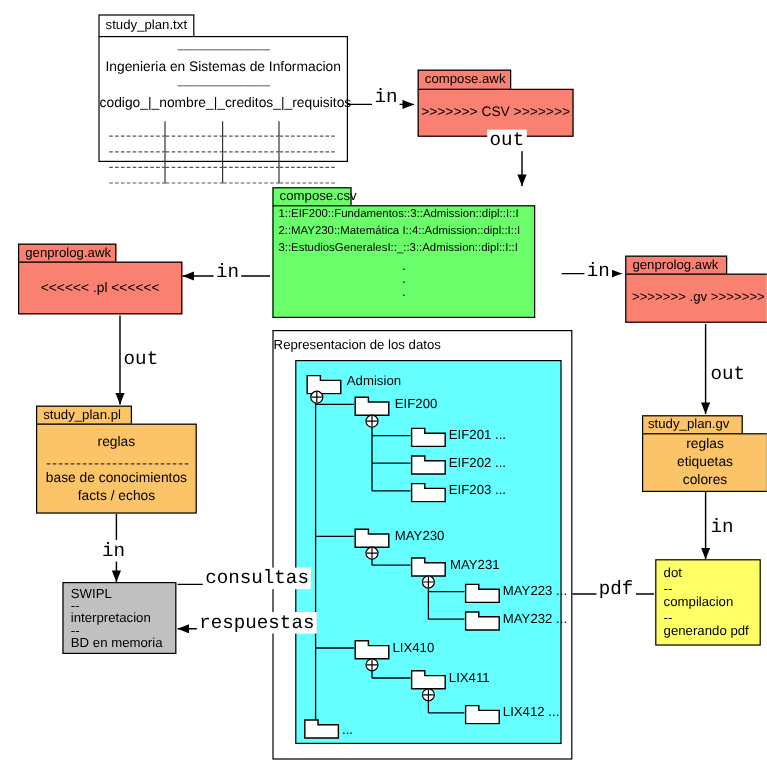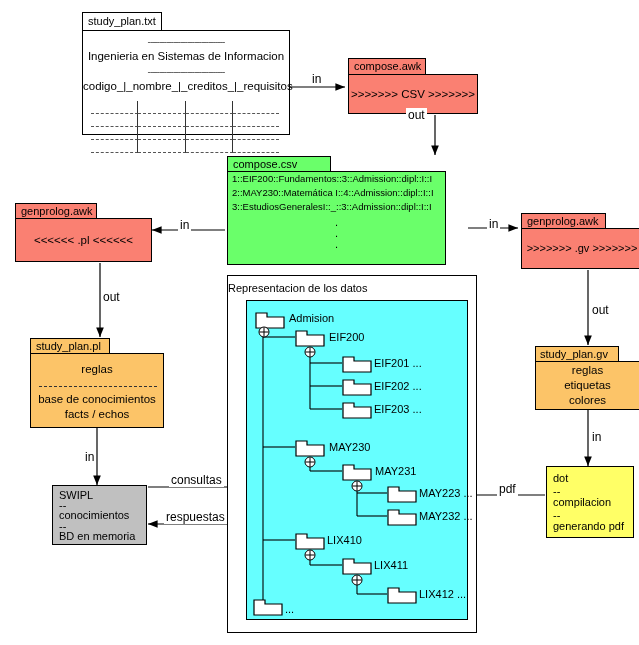--- a/index.html
+++ b/index.html
@@ -12,21 +12,21 @@
   .pink{background:#fa8072;}
   .green{background:#6aff6a;}
   .orange{background:#fcc濃;}
   .orange{background:#fcc468;}
   .yellow{background:#ffff66;}
   .grey{background:#c0c0c0;}
   .white{background:#ffffff;}
 
   svg.lines{position:absolute;left:0;top:0;width:639px;height:645px;overflow:visible;}
 
-  .edge-label{position:absolute;font-size:12px;background:#fff;padding:0 2px;white-space:nowrap;}
+  .edge-label{position:absolute;font-size:16px;background:#fff;padding:0 2px;white-space:nowrap;font-family:Liberation Mono, monospace;}
   .title-line{text-align:center;font-size:11.5px;line-height:15px;}
   .hdr-line{text-align:center;font-size:11.5px;line-height:15px;}
   .gridwrap{position:absolute;left:8px;top:70px;width:188px;height:52px;}
   .gridrow{display:flex;height:13px;align-items:flex-end;}
   .gcell{flex:1;border-bottom:1px dashed #555;border-right:1px solid #333;height:12px;}
   .gcell:last-child{border-right:none;}
 
   
   .csvline{font-size:9.5px;line-height:14px;white-space:nowrap;padding-left:4px;}
   .dots{text-align:center;font-size:11px;line-height:11px;}
@@ -114,21 +114,21 @@
      </div>
   </div>
 
   <div class="node pink" style="left:348px;top:58px;width:78px;height:17px;">
     <div style="position:absolute;left:5px;top:1px;font-size:11px;white-space:nowrap;">compose.awk</div>
   </div>
   <div class="node pink" style="left:348px;top:74px;width:130px;height:40px;">
     <div class="centerblock" style="top:12px;">&gt;&gt;&gt;&gt;&gt;&gt;&gt; CSV  &gt;&gt;&gt;&gt;&gt;&gt;&gt;</div>
   </div>
 
-  <div class="node green" style="left:227px;top:156px;width:104px;height:16px;">
+  <div class="node green" style="left:227px;top:156px;width:66px;height:16px;">
     <div style="position:absolute;left:5px;top:1px;font-size:11px;white-space:nowrap;">compose.csv</div>
   </div>
   <div class="node green" style="left:227px;top:171px;width:219px;height:94px;">
      <div class="csvline">1::EIF200::Fundamentos::3::Admission::dipl::I::I</div>
      <div class="csvline">2::MAY230::Matemática I::4::Admission::dipl::I::I</div>
      <div class="csvline">3::EstudiosGeneralesI::_::3::Admission::dipl::I::I</div>
      <div class="dots" style="margin-top:3px;">.</div>
      <div class="dots">.</div>
      <div class="dots">.</div>
   </div>
@@ -162,21 +162,21 @@
   </div>
   <div class="node orange" style="left:535px;top:361px;width:105px;height:49px;">
     <div class="centerblock" style="top:1px;">reglas</div>
     <div class="centerblock" style="top:16px;">etiquetas</div>
     <div class="centerblock" style="top:31px;">colores</div>
   </div>
 
   <div class="node grey" style="left:52px;top:485px;width:95px;height:60px;">
     <div class="leftblock" style="left:6px;top:2px;">SWIPL</div>
     <div class="leftblock" style="left:6px;top:12px;">--</div>
-    <div class="leftblock" style="left:6px;top:22px;">conocimientos</div>
+    <div class="leftblock" style="left:6px;top:22px;">interpretacion</div>
     <div class="leftblock" style="left:6px;top:33px;">--</div>
     <div class="leftblock" style="left:6px;top:43px;">BD en memoria</div>
   </div>
 
   <div class="node yellow" style="left:546px;top:466px;width:88px;height:72px;">
     <div class="leftblock" style="left:6px;top:4px;">dot</div>
     <div class="leftblock" style="left:6px;top:17px;">--</div>
     <div class="leftblock" style="left:6px;top:28px;">compilacion</div>
     <div class="leftblock" style="left:6px;top:41px;">--</div>
     <div class="leftblock" style="left:6px;top:52px;">generando pdf</div>

